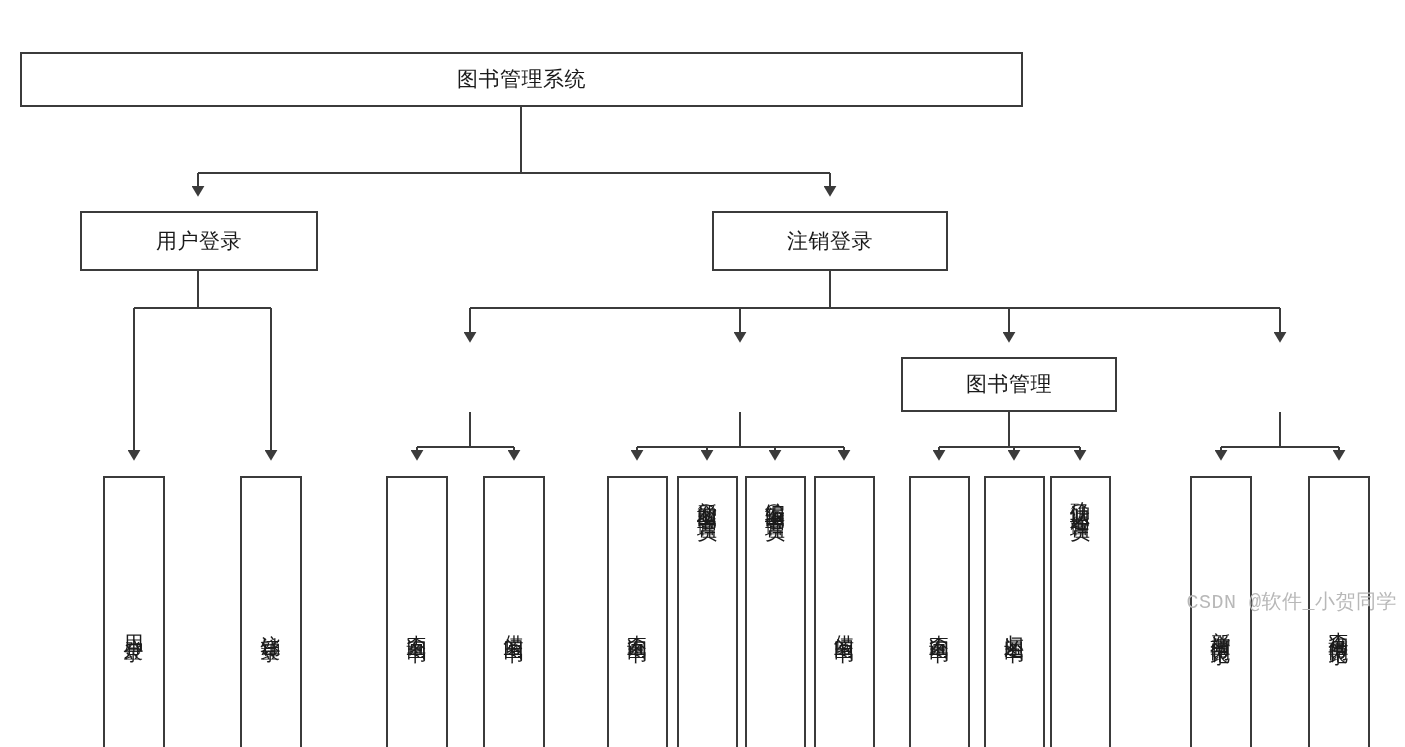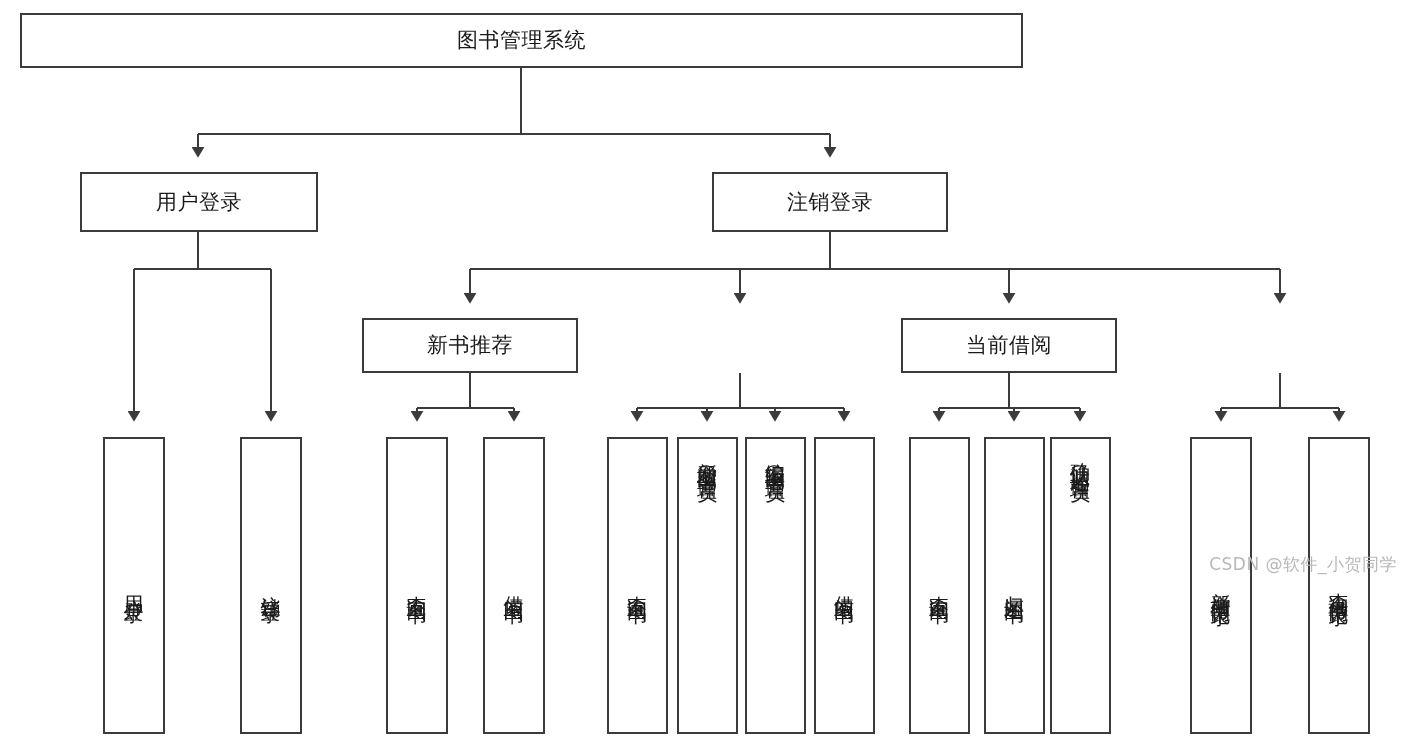--- a/index.html
+++ b/index.html
@@ -11,20 +11,21 @@
     width: 1405px;
     height: 747px;
     font-family: "DejaVu Sans", "Liberation Sans", sans-serif;
     overflow: hidden;
   }
   #diagram-root {
     position: relative;
     width: 1405px;
     height: 580px;
     background: #ffffff;
+    margin-top: 39px;
   }
   svg.diagram-canvas {
     position: absolute;
     left: 0;
     top: 0;
     width: 1405px;
     height: 747px;
     display: block;
   }
   .node-box {
@@ -57,25 +58,26 @@
     padding-top: 8px;
   }
   .node-box.vertical.centered {
     align-items: center;
     padding-top: 0;
   }
   .watermark {
     position: absolute;
     right: 8px;
     bottom: 4px;
-    font-size: 17px;
+    font-size: 20px;
     color: #b8b8b8;
     letter-spacing: 0.5px;
     white-space: nowrap;
     user-select: none;
+    font-family: Liberation Mono, monospace;
   }
 </style>
 </head>
 <body>
 
 <div id="diagram-root">
 
   <svg class="diagram-canvas" viewBox="0 0 1405 747">
     <defs>
       <marker id="arrowhead" markerWidth="11" markerHeight="13" refX="1.2" refY="6.5" orient="auto" markerUnits="userSpaceOnUse">
@@ -131,25 +133,22 @@
     <span class="node-label">图书管理系统</span>
   </div>
 
   <div class="node-box" id="node-l1-0" style="left: 80px; top: 172px; width: 238px; height: 60px;">
     <span class="node-label">用户登录</span>
   </div>
   <div class="node-box" id="node-l1-1" style="left: 712px; top: 172px; width: 236px; height: 60px;">
     <span class="node-label">注销登录</span>
   </div>
 
-  <div class="node-box" id="node-l2-0" style="left: 362px; top: 318px; width: 216px; height: 55px;">
-    <span class="node-label">新书推荐</span>
-  </div>
   <div class="node-box" id="node-l2-2" style="left: 901px; top: 318px; width: 216px; height: 55px;">
-    <span class="node-label">当前借阅</span>
+    <span class="node-label">图书管理</span>
   </div>
 
   <div class="node-box vertical centered" id="node-leaf-0" style="left: 103px; top: 437px; width: 62px; height: 297px;">
     <span class="node-label">用户登录</span>
   </div>
   <div class="node-box vertical centered" id="node-leaf-1" style="left: 240px; top: 437px; width: 62px; height: 297px;">
     <span class="node-label">注销登录</span>
   </div>
   <div class="node-box vertical centered" id="node-leaf-2" style="left: 386px; top: 437px; width: 62px; height: 297px;">
     <span class="node-label">查询图书</span>

